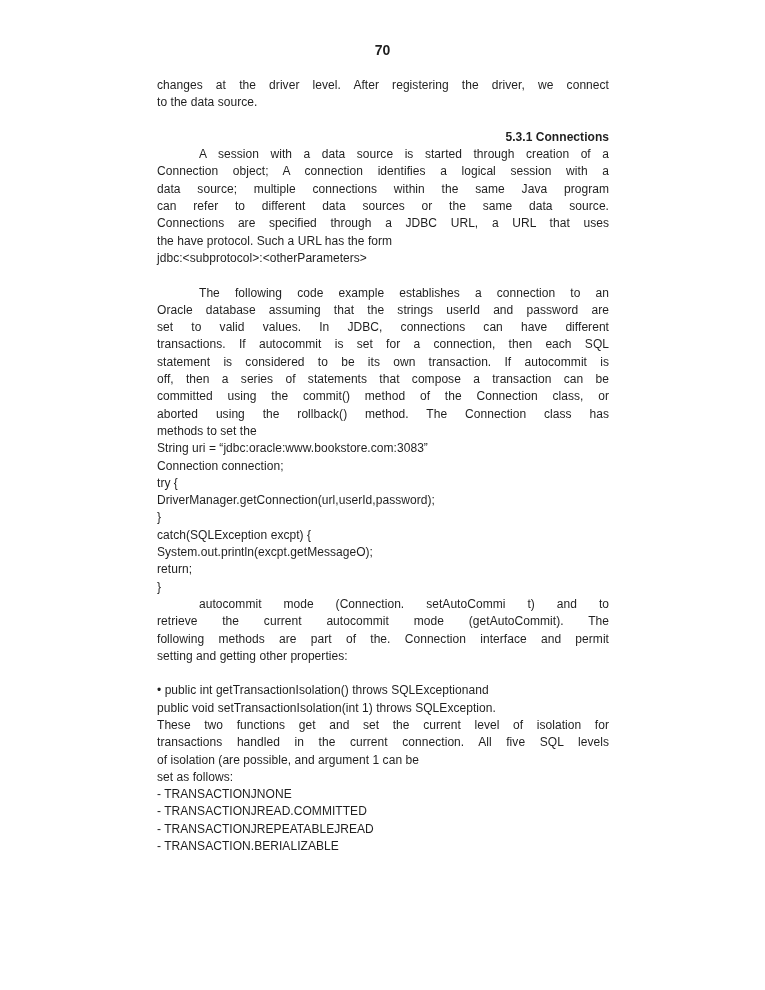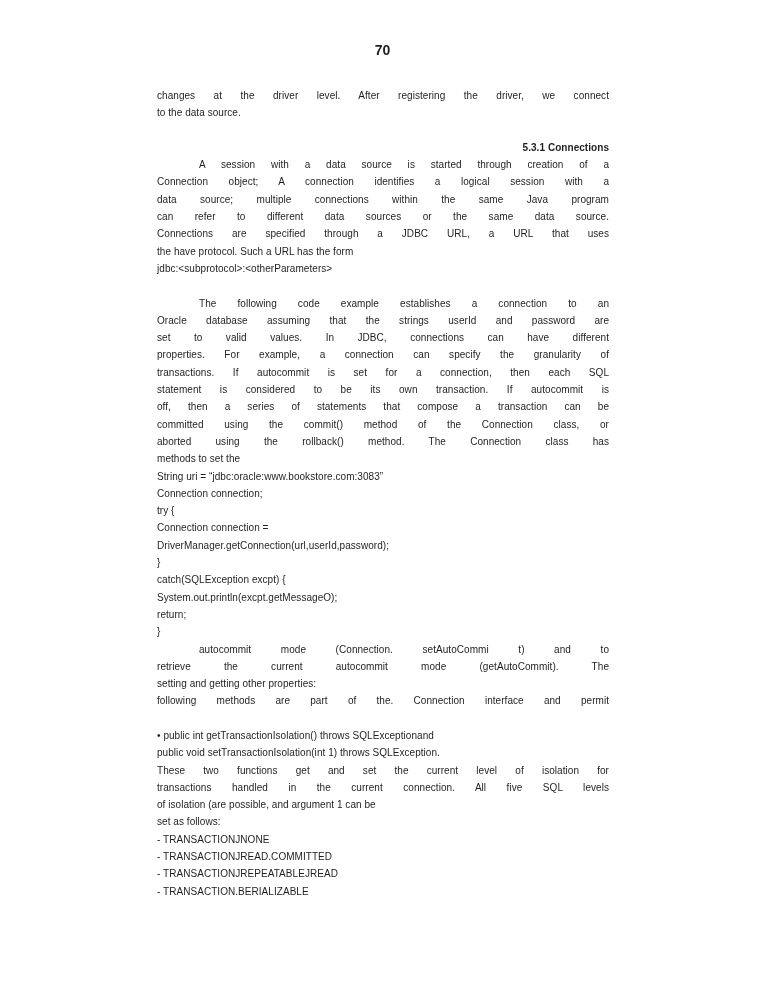--- a/index.html
+++ b/index.html
@@ -25,24 +25,24 @@
     top: 43px;
     left: 0;
     width: 765px;
     text-align: center;
     font-weight: bold;
     font-size: 14px;
     line-height: 15px;
   }
   .content {
     position: absolute;
-    top: 87px;
+    top: 77px;
     left: 157px;
     width: 452px;
-    font-size: 10px;
+    font-size: 12px;
     line-height: 17.3px;
     letter-spacing: 0.05px;
   }
   .line {
     min-height: 17.3px;
     white-space: pre-wrap;
     text-align: left;
   }
   .line.just {
     text-align: justify;
@@ -70,41 +70,39 @@
       <div class="line just">Connection object; A connection identifies a logical session with a</div>
       <div class="line just">data source; multiple connections within the same Java program</div>
       <div class="line just">can refer to different data sources or the same data source.</div>
       <div class="line just">Connections are specified through a JDBC URL, a URL that uses</div>
       <div class="line">the have protocol. Such a URL has the form</div>
       <div class="line">jdbc:&lt;subprotocol&gt;:&lt;otherParameters&gt;</div>
       <div class="line"></div>
       <div class="line just indent">The following code example establishes a connection to an</div>
       <div class="line just">Oracle database assuming that the strings userId and password are</div>
       <div class="line just">set to valid values. In JDBC, connections can have different</div>
-      <div class="line just">properties. For example, a connection can specify the granularity of</div>
       <div class="line just">transactions. If autocommit is set for a connection, then each SQL</div>
       <div class="line just">statement is considered to be its own transaction. If autocommit is</div>
       <div class="line just">off, then a series of statements that compose a transaction can be</div>
       <div class="line just">committed using the commit() method of the Connection class, or</div>
       <div class="line just">aborted using the rollback() method. The Connection class has</div>
       <div class="line">methods to set the</div>
       <div class="line">String uri = “jdbc:oracle:www.bookstore.com:3083”</div>
       <div class="line">Connection connection;</div>
       <div class="line">try {</div>
-      <div class="line">Connection connection =</div>
       <div class="line">DriverManager.getConnection(url,userId,password);</div>
       <div class="line">}</div>
       <div class="line">catch(SQLException excpt) {</div>
       <div class="line">System.out.println(excpt.getMessageO);</div>
       <div class="line">return;</div>
       <div class="line">}</div>
       <div class="line just indent">autocommit mode (Connection. setAutoCommi t) and to</div>
       <div class="line just">retrieve the current autocommit mode (getAutoCommit). The</div>
+      <div class="line just">following methods are part of the. Connection interface and permit</div>
       <div class="line">setting and getting other properties:</div>
-      <div class="line just">following methods are part of the. Connection interface and permit</div>
       <div class="line"></div>
       <div class="line">• public int getTransactionIsolation() throws SQLExceptionand</div>
       <div class="line">public void setTransactionIsolation(int 1) throws SQLException.</div>
       <div class="line just">These two functions get and set the current level of isolation for</div>
       <div class="line just">transactions handled in the current connection. All five SQL levels</div>
       <div class="line">of isolation (are possible, and argument 1 can be</div>
       <div class="line">set as follows:</div>
       <div class="line">- TRANSACTIONJNONE</div>
       <div class="line">- TRANSACTIONJREAD.COMMITTED</div>
       <div class="line">- TRANSACTIONJREPEATABLEJREAD</div>

